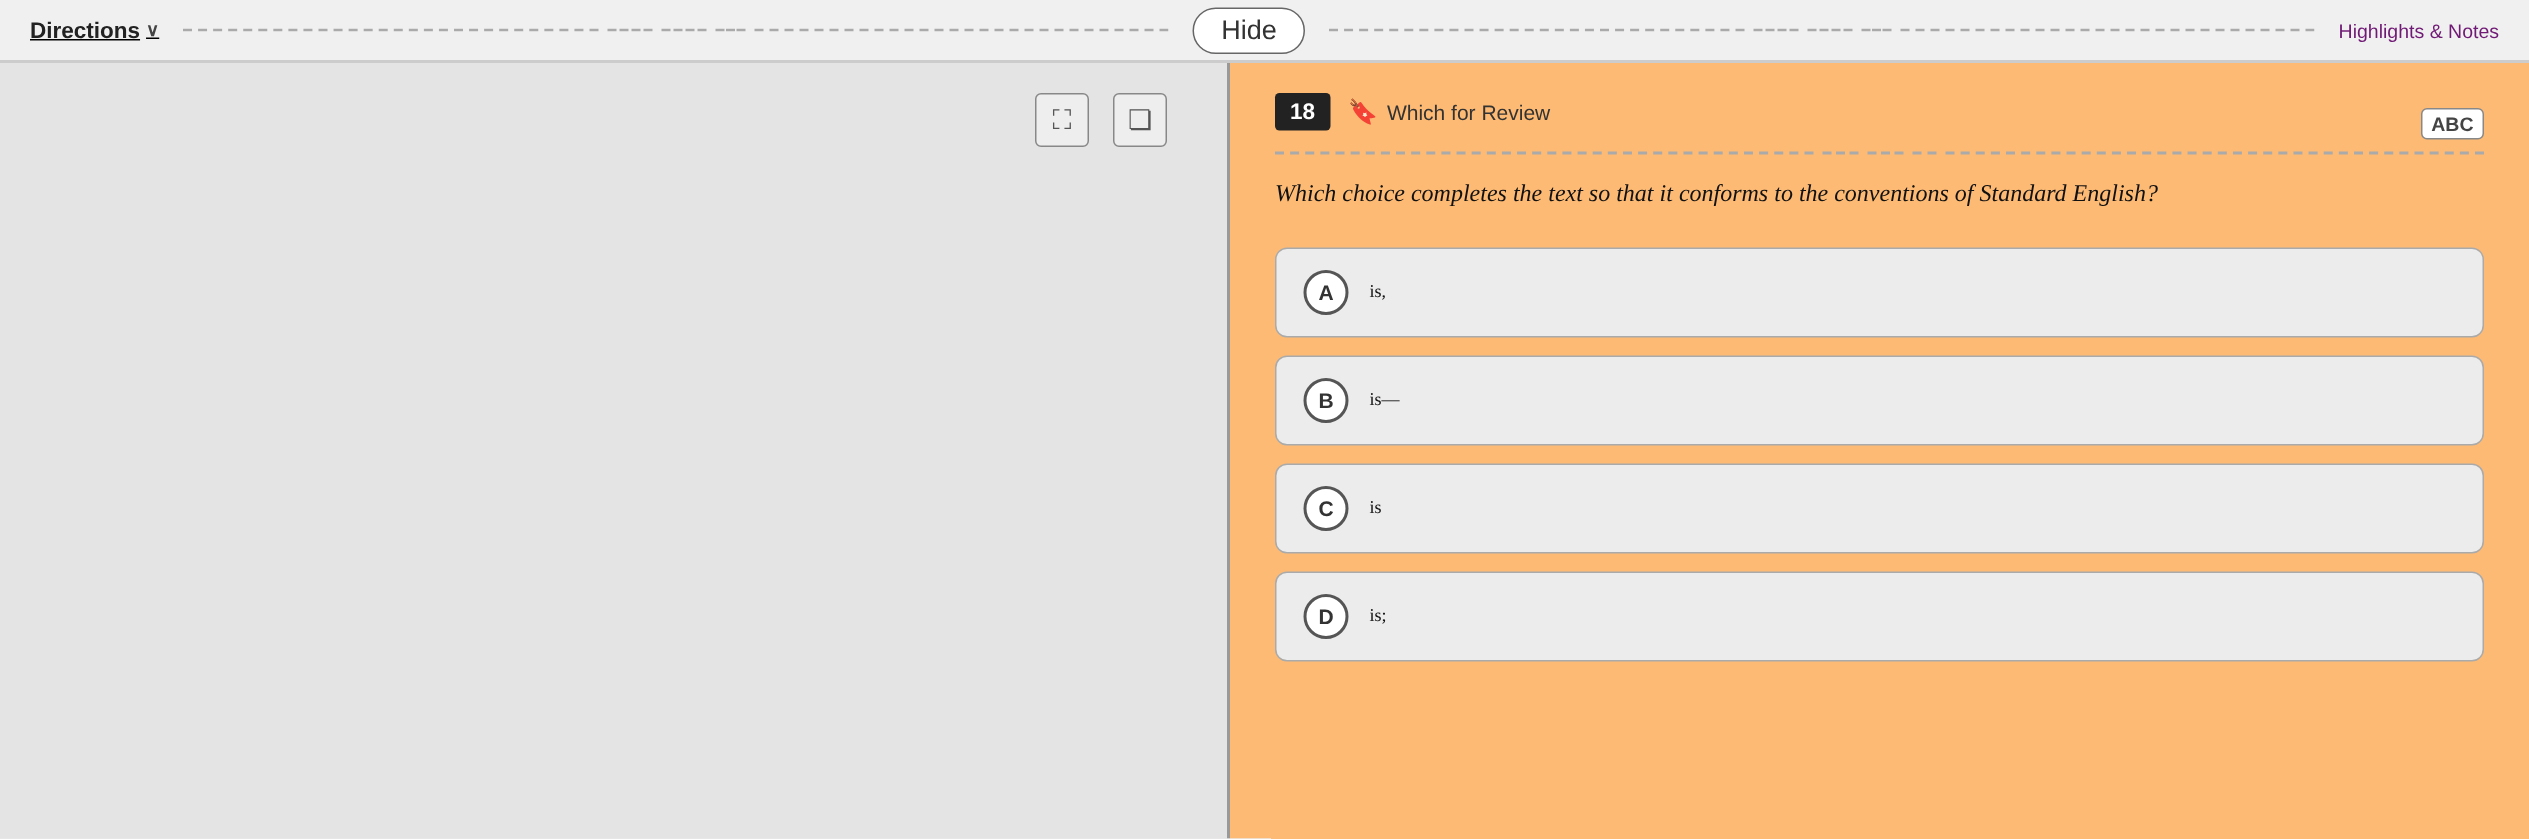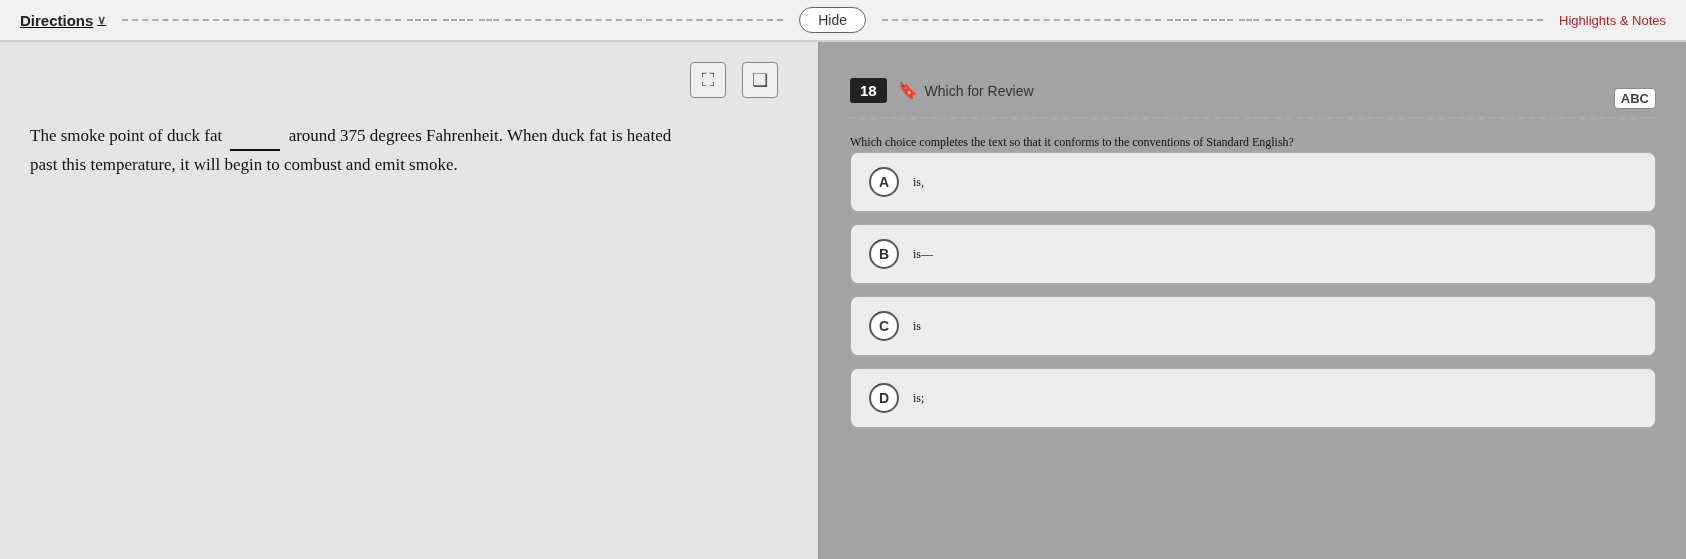--- a/index.html
+++ b/index.html
@@ -67,29 +67,29 @@
     .dash-short {
       max-width: 30px;
     }
 
     .hide-button {
       background: white;
       border: 1.5px solid #666;
       border-radius: 20px;
       padding: 4px 18px;
       font-family: Arial, sans-serif;
-      font-size: 14px;
+      font-size: 18px;
       cursor: pointer;
       color: #333;
     }
 
     .top-bar-right {
       font-family: Arial, sans-serif;
       font-size: 13px;
-      color: #b91c1c;
+      color: #701a75;
       white-space: nowrap;
     }
 
     .main-content {
       display: flex;
       height: calc(559px - 42px);
     }
 
     .left-panel {
       width: 820px;
@@ -131,22 +131,22 @@
     .blank-underline {
       display: inline-block;
       border-bottom: 2px solid #111;
       width: 50px;
       margin: 0 4px;
       vertical-align: bottom;
     }
 
     .right-panel {
       flex: 1;
-      background: #a3a3a3;
-      padding: 30px 30px 18px 30px;
+      background: #fdba74;
+      padding: 14px 30px 18px 30px;
       overflow-y: auto;
     }
 
     .question-header {
       display: flex;
       align-items: center;
       gap: 12px;
       margin-bottom: 8px;
     }
 
@@ -202,23 +202,25 @@
     .q-dash {
       border-top: 2px dashed #aaa;
       flex: 1;
     }
 
     .q-dash-short {
       max-width: 24px;
     }
 
     .question-text {
-      font-size: 12px;
+      font-size: 16px;
       line-height: 1.6;
       color: #111;
+      margin-bottom: 22px;
+      font-style: italic;
     }
 
     .answer-choices {
       display: flex;
       flex-direction: column;
       gap: 12px;
     }
 
     .answer-option {
       display: flex;
@@ -290,25 +292,20 @@
   <div class="left-panel">
     <div class="icon-row">
       <div class="icon-box">
         <span>⛶</span>
       </div>
       <div class="icon-box">
         <span>❏</span>
       </div>
     </div>
 
-    <p class="passage-text">
-      <span>The smoke point of duck fat</span>
-      <span class="blank-underline"></span>
-      <span> around 375 degrees Fahrenheit. When duck fat is heated past this temperature, it will begin to combust and emit smoke.</span>
-    </p>
   </div>
 
   <div class="right-panel">
     <div class="question-header">
       <span class="question-number-badge">18</span>
       <button class="mark-review-btn">
         <span class="bookmark-icon">🔖</span>
         <span>Which for Review</span>
       </button>
       <span class="abc-badge">ABC</span>

